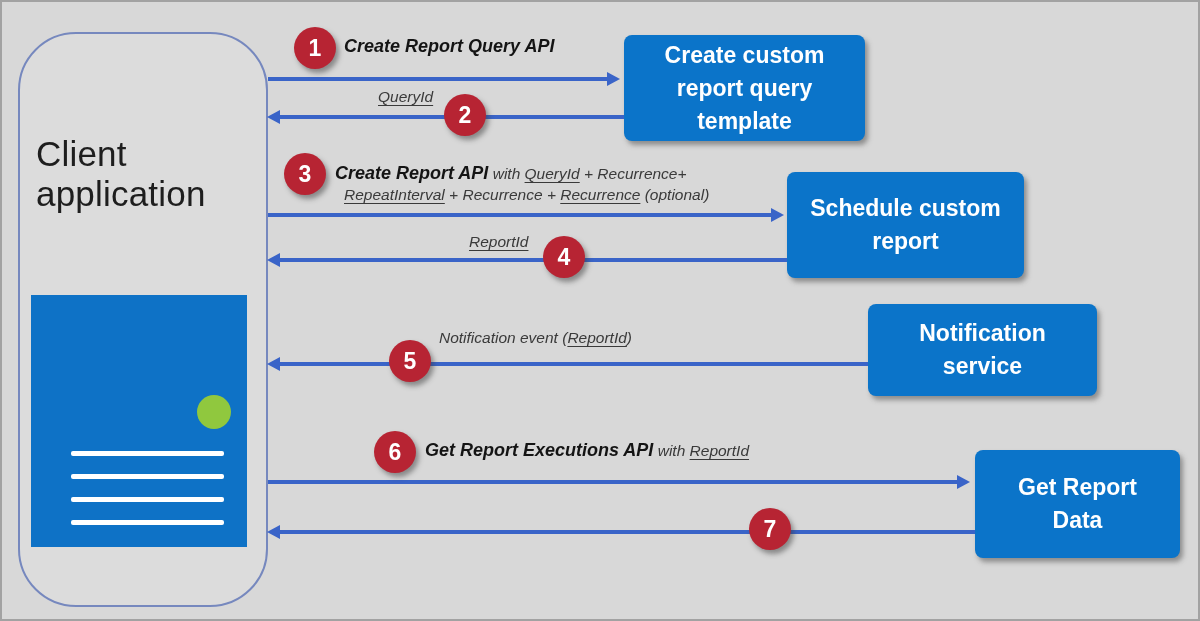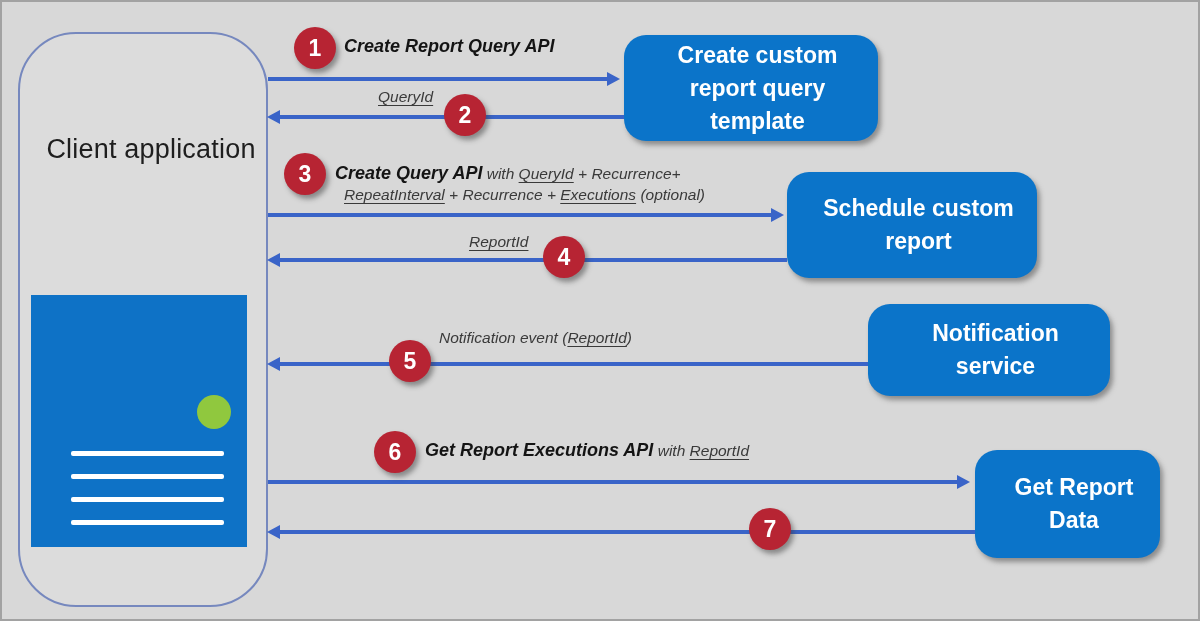--- a/index.html
+++ b/index.html
@@ -14,53 +14,51 @@
   }
   
   .client-box{
     position:absolute;left:16px;top:30px;width:250px;height:575px;
     background:#dcdcdc;
     border:2px solid #7688be;
     border-radius:58px;
     box-sizing:border-box;
   }
   .client-title{
-    position:absolute;left:8px;top:100px;width:100%;
-    text-align:center;
-    font-size:27px;color:#1e1e1e;letter-spacing:0.2px;
+    position:absolute;left:16px;top:100px;width:100%;
+    font-size:35px;color:#1e1e1e;letter-spacing:0.2px;
   }
   .doc{
     position:absolute;left:11px;top:261px;width:216px;height:252px;
     background:#0e72c6;
   }
   .dot{
     position:absolute;left:166px;top:100px;width:34px;height:34px;
     border-radius:50%;background:#90c83e;
   }
   .dline{
     position:absolute;left:40px;width:153px;height:5px;background:#ffffff;border-radius:2px;
   }
   .dl1{top:156px}.dl2{top:179px}.dl3{top:202px}.dl4{top:225px}
   
   .service{
     position:absolute;
     background:#0b74c9;
-    border-radius:22px;
+    border-radius:8px;
     color:#ffffff;
     display:flex;align-items:center;justify-content:center;
     text-align:center;
     font-size:23px;font-weight:700;line-height:33px;
     white-space:pre-line;
     box-shadow:3px 4px 5px rgba(80,80,80,0.55);
-    padding-left:13px;
   }
   .svc1{left:622px;top:33px;width:241px;height:106px;}
   .svc2{left:785px;top:170px;width:237px;height:106px;}
   .svc3{left:866px;top:302px;width:229px;height:92px;}
-  .svc4{left:973px;top:448px;width:172px;height:108px;}
+  .svc4{left:973px;top:448px;width:205px;height:108px;}
   
   .aline{position:absolute;height:4px;background:#3a64c8;}
   .ah{position:absolute;width:0;height:0;border-top:7px solid transparent;border-bottom:7px solid transparent;}
   .ah-right{border-left:13px solid #3a64c8;}
   .ah-left{border-right:13px solid #3a64c8;}
   .a1l{left:266px;top:75px;width:342px;}  .a1h{left:605px;top:70px;}
   .a2l{left:277px;top:113px;width:345px;} .a2h{left:265px;top:108px;}
   .a3l{left:266px;top:211px;width:506px;} .a3h{left:769px;top:206px;}
   .a4l{left:277px;top:256px;width:508px;} .a4h{left:265px;top:251px;}
   .a5l{left:277px;top:360px;width:589px;} .a5h{left:265px;top:355px;}
@@ -152,19 +150,19 @@
   <div class="badge b1">1</div>
   <div class="badge b2">2</div>
   <div class="badge b3">3</div>
   <div class="badge b4">4</div>
   <div class="badge b5">5</div>
   <div class="badge b6">6</div>
   <div class="badge b7">7</div>
 
   <div class="flabel lbl1"><span class="seg-bold">Create Report Query API</span></div>
   <div class="flabel lbl2"><span class="seg-squiggle">QueryId</span></div>
-  <div class="flabel lbl3a"><span class="seg-bold">Create Query API</span><span> with </span><span class="seg-squiggle">QueryId</span><span> + Recurrence+</span></div>
-  <div class="flabel lbl3b"><span class="seg-squiggle">RepeatInterval</span><span> + Recurrence + </span><span class="seg-squiggle">Executions</span><span>  (optional)</span></div>
+  <div class="flabel lbl3a"><span class="seg-bold">Create Report API</span><span> with </span><span class="seg-squiggle">QueryId</span><span> + Recurrence+</span></div>
+  <div class="flabel lbl3b"><span class="seg-squiggle">RepeatInterval</span><span> + Recurrence + </span><span class="seg-squiggle">Recurrence</span><span>  (optional)</span></div>
   <div class="flabel lbl4"><span class="seg-squiggle">ReportId</span></div>
   <div class="flabel lbl6"><span class="seg-bold">Get Report Executions API</span><span> with </span><span class="seg-squiggle">ReportId</span></div>
   <div class="flabel lbl5"><span>Notification event (</span><span class="seg-squiggle">ReportId</span><span>)</span></div>
 
 </div>
 
 </body></html>

